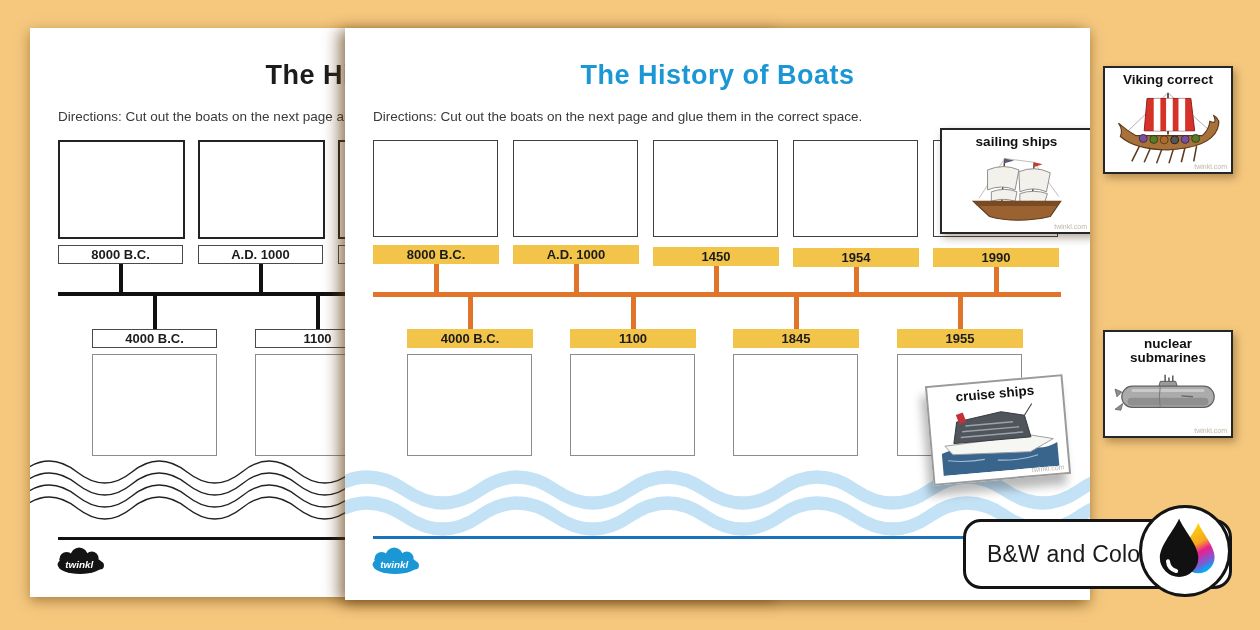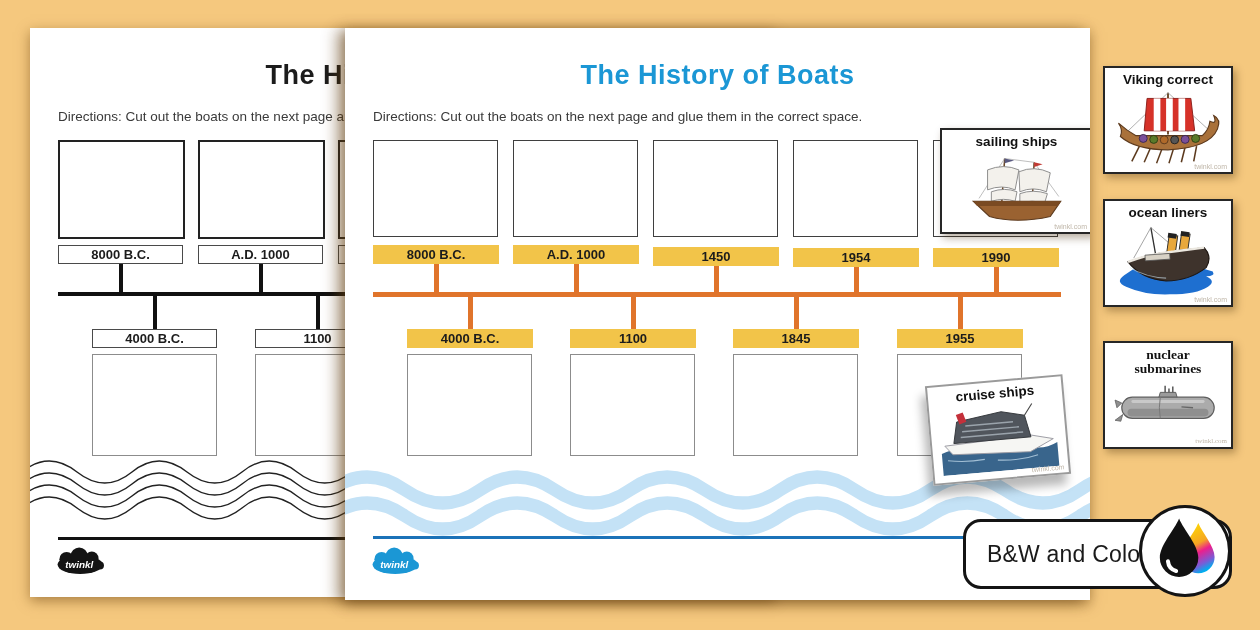--- a/index.html
+++ b/index.html
@@ -40,21 +40,21 @@
   .card .card-label{font-size:13.5px;font-weight:bold;color:#111;text-align:center;line-height:1.05;}
   .card .watermark{position:absolute;right:4px;bottom:2px;font-size:7px;color:#bfb6a8;}
   .card svg{display:block;}
 
   #card-sailing{left:595px;top:100px;width:153px;height:106px;z-index:6;}
   #card-cruise{left:584px;top:352px;width:138px;height:100px;z-index:6;transform:rotate(-5deg);
                border-color:#9a9a9a;box-shadow:-5px 10px 10px rgba(0,0,0,.28);}
   .side-card{width:130px;height:108px;left:1103px;}
   #card-viking{position:absolute;top:66px;}
   #card-ocean{position:absolute;top:199px;}
-  #card-sub{position:absolute;top:341px;font-family:Liberation Serif, serif;}
+  #card-sub{position:absolute;top:330px;}
 
   #badge{position:absolute;left:963px;top:519px;width:269px;height:70px;background:#fff;border:3px solid #141414;
          border-radius:18px;z-index:10;box-sizing:border-box;display:flex;align-items:center;}
   #badge .badge-label{font-size:23px;color:#1a1a1a;padding-left:21px;letter-spacing:.2px;}
   #badge-circle{position:absolute;left:1139px;top:505px;width:92px;height:92px;background:#fff;border:3.5px solid #141414;
                 border-radius:50%;z-index:11;box-sizing:border-box;display:flex;align-items:center;justify-content:center;}
 </style>
 </head>
 <body>
 
@@ -228,38 +228,20 @@
       <circle cx="34" cy="54" r="4.2" fill="#7a4f9a" stroke="#3d2a50"></circle>
       <circle cx="45" cy="55" r="4.2" fill="#5a7a2a" stroke="#2e3f14"></circle>
       <circle cx="56" cy="55.5" r="4.2" fill="#b06a2a" stroke="#5c3a1e"></circle>
       <circle cx="67" cy="55.5" r="4.2" fill="#555" stroke="#222"></circle>
       <circle cx="78" cy="55" r="4.2" fill="#7a4f9a" stroke="#3d2a50"></circle>
       <circle cx="89" cy="54" r="4.2" fill="#5a7a2a" stroke="#2e3f14"></circle>
     </svg>
     <span class="watermark">twinkl.com</span>
   </div>
 
-  <div class="card side-card" id="card-ocean">
-    <div class="card-label">ocean liners</div>
-    <svg width="118" height="80" viewBox="0 0 120 84">
-      <path d="M14,58 q-10,7 2,12 q20,9 46,8 q28,0 40,-8 q9,-6 -2,-11 q10,0 7,-5 l-14,-4 -70,2 Z" fill="#1E6FD0"></path>
-      <line x1="42" y1="8" x2="47" y2="36" stroke="#333" stroke-width="1.4"></line>
-      <line x1="42" y1="8" x2="24" y2="40" stroke="#777" stroke-width="0.7"></line>
-      <line x1="42" y1="8" x2="68" y2="30" stroke="#777" stroke-width="0.7"></line>
-      <rect x="60" y="16" width="9" height="18" fill="#E8A83C" stroke="#2c2c2c" transform="rotate(8 64 25)"></rect>
-      <rect x="60" y="14" width="9" height="5" fill="#222" transform="rotate(8 64 16)"></rect>
-      <rect x="73" y="14" width="9" height="18" fill="#E8A83C" stroke="#2c2c2c" transform="rotate(8 77 23)"></rect>
-      <rect x="73.5" y="12" width="9" height="5" fill="#222" transform="rotate(8 77 14)"></rect>
-      <path d="M18,44 Q42,35 66,33 L98,29 q9,10 2,21 Q82,64 58,64 Q32,62 18,44 Z" fill="#3E332C" stroke="#1d1510" stroke-width="1.2"></path>
-      <path d="M18,44 Q42,35 66,33 L98,29" fill="none" stroke="#ece8e0" stroke-width="2.6"></path>
-      <rect x="36" y="36" width="26" height="6" fill="#d8d2c6" stroke="#555" stroke-width="0.8" transform="rotate(-4 49 39)"></rect>
-      <path d="M20,50 q16,10 38,11" stroke="#cfe4f2" stroke-width="1.2" fill="none" opacity=".6"></path>
-    </svg>
-    <span class="watermark">twinkl.com</span>
-  </div>
 
   <div class="card side-card" id="card-sub">
     <div class="card-label" style="width:86px">nuclear submarines</div>
     <svg width="118" height="52" viewBox="0 0 120 54">
       <line x1="57" y1="10" x2="57" y2="22" stroke="#444" stroke-width="1.4"></line>
       <line x1="61" y1="13" x2="61" y2="22" stroke="#444" stroke-width="1.4"></line>
       <line x1="65" y1="11" x2="65" y2="22" stroke="#444" stroke-width="1.4"></line>
       <path d="M50,24 l2,-7 h16 l2,7 Z" fill="#9b9b9b" stroke="#5e5e5e"></path>
       <rect x="12" y="22" width="96" height="22" rx="11" fill="#ABABAB" stroke="#5e5e5e" stroke-width="1.2"></rect>
       <rect x="18" y="34" width="84" height="8" rx="4" fill="#8f8f8f"></rect>

